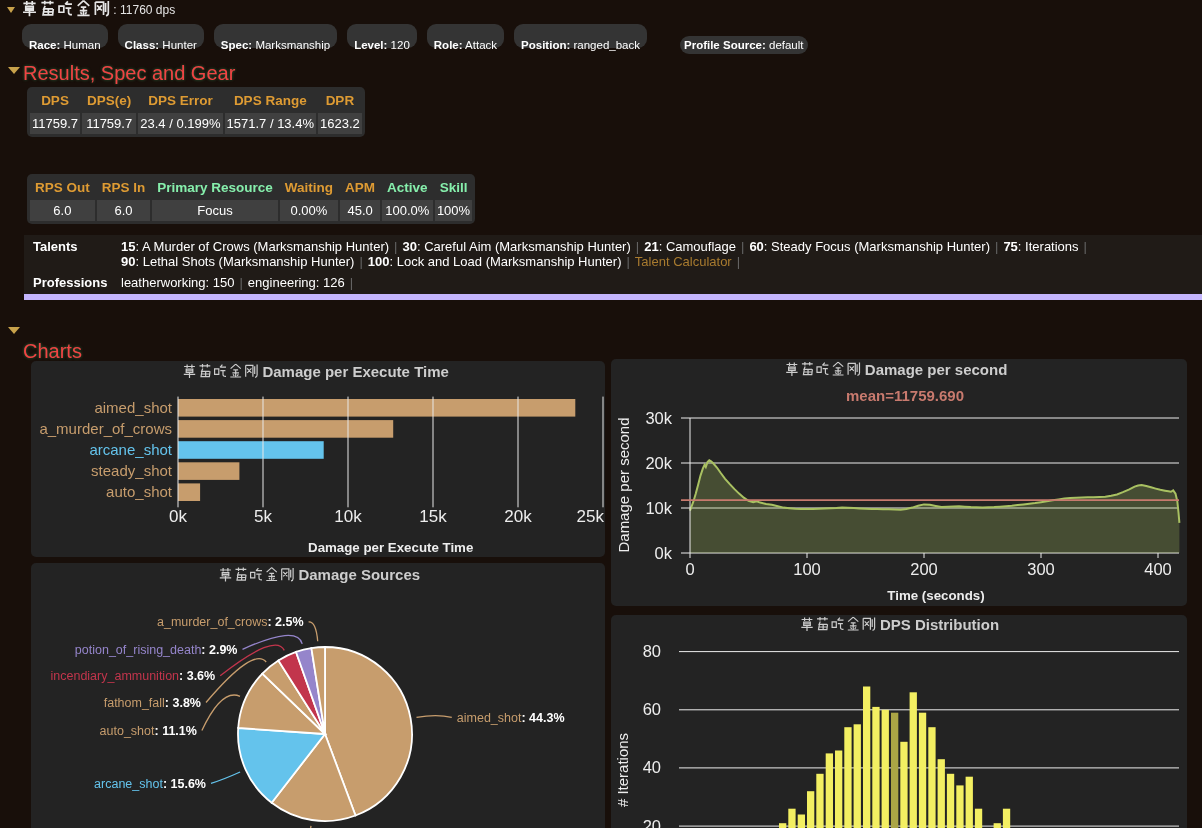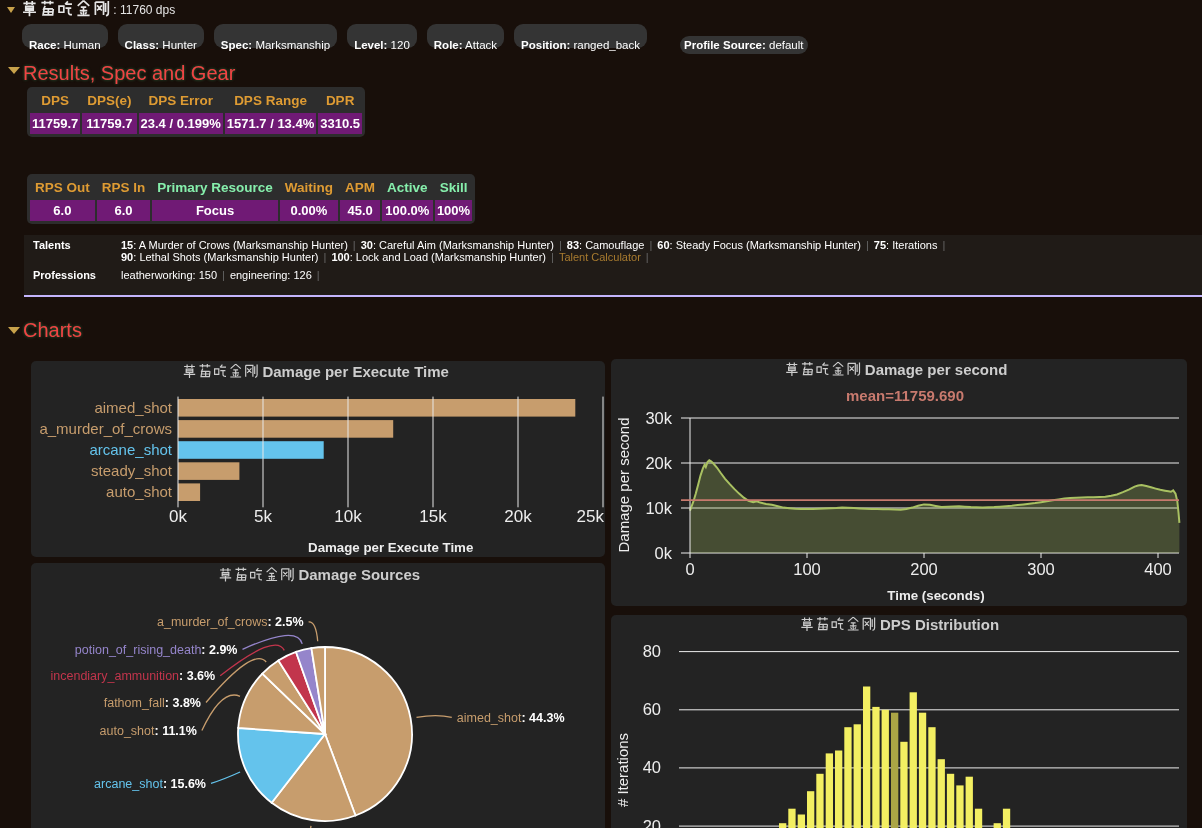--- a/index.html
+++ b/index.html
@@ -9,22 +9,22 @@
 .arrow { position:absolute; width:0; height:0; border-left:6px solid transparent; border-right:6px solid transparent; border-top:7px solid #C8A24B; }
 .arrow.sm { border-left-width:4.5px; border-right-width:4.5px; border-top-width:6px; }
 h2.ttl { position:absolute; left:21px; top:0px; font-size:12px; font-weight:normal; color:#e5e5e5; white-space:nowrap; }
 h3.sec { position:absolute; left:23px; font-size:20px; font-weight:normal; color:#ef4444; text-shadow:0 0 3px rgba(54,180,103,.55); }
 .badges { position:absolute; left:22px; top:24px; white-space:nowrap; font-size:11.5px; }
 .badge { display:inline-block; background:#343434; border-radius:9px; height:18px; line-height:18px; padding:12px 7px; margin-right:10px; color:#FFF; }
 .badge b { font-weight:bold; }
 table.sc { position:absolute; border-collapse:separate; border-spacing:2px; background:#2D2D2D; border-radius:5px; padding:1px; }
 table.sc th { font-size:13.5px; font-weight:bold; color:#DE9B33; padding:3px 5px; text-align:center; white-space:nowrap; }
 table.sc th.w { color:#86efac; }
-table.sc td { font-size:13px; background:#701a75; color:#FFF; font-weight:bold; text-align:center; padding:3px 2px; white-space:nowrap; }
-.talents { position:absolute; left:24px; top:235px; width:1178px; background:#201B17; border-bottom:2px solid #c4b5fd; font-size:11px; padding-bottom:12px; }
+table.sc td { font-size:13px; background:#404040; color:#FFF; font-weight:normal; text-align:center; padding:3px 2px; white-space:nowrap; }
+.talents { position:absolute; left:24px; top:235px; width:1178px; background:#201B17; border-bottom:6px solid #c4b5fd; font-size:13px; padding-bottom:2px; }
 .talents .row { display:flex; }
 .talents .lbl { width:97px; flex:none; font-weight:bold; padding:4px 0 0 9px; }
 .talents .ct { padding-top:4px; }
 .talents .sep { color:#666; padding:0 5px; }
 .talents a { color:#FFF; text-decoration:none; }
 .talents .tc { color:#A87B2F; }
 .chart { position:absolute; }
 svg text { font-family:"Liberation Sans",sans-serif; }
 </style></head><body>
 
@@ -72,21 +72,21 @@
         <th>DPS(e)</th>
         <th>DPS Error</th>
         <th>DPS Range</th>
         <th>DPR</th>
       </tr>
 <tr>
         <td>11759.7</td>
         <td>11759.7</td>
         <td>23.4 / 0.199%</td>
         <td>1571.7 / 13.4%</td>
-        <td>3310.5</td>
+        <td>1623.2</td>
       </tr>
 </tbody>
   </table>
 <table class="sc" style="left:27px;top:174px">
 <tbody>
       <tr>
         <th>RPS Out</th>
         <th>RPS In</th>
         <th class="w">Primary Resource</th>
         <th>Waiting</th>
@@ -102,31 +102,31 @@
         <td>45.0</td>
         <td>100.0%</td>
         <td>100%</td>
       </tr>
 </tbody>
   </table>
 <div class="talents">
 <div class="row">
       <div class="lbl">Talents</div>
       <div class="ct">
-<div><b>15</b>: <a>A Murder of Crows (Marksmanship Hunter)</a><span class="sep">|</span><b>30</b>: <a>Careful Aim (Marksmanship Hunter)</a><span class="sep">|</span><b>83</b>: <a>Camouflage</a><span class="sep">|</span><b>60</b>: <a>Steady Focus (Marksmanship Hunter)</a><span class="sep">|</span><b>75</b>: <a>Iterations</a><span class="sep">|</span></div>
+<div><b>15</b>: <a>A Murder of Crows (Marksmanship Hunter)</a><span class="sep">|</span><b>30</b>: <a>Careful Aim (Marksmanship Hunter)</a><span class="sep">|</span><b>21</b>: <a>Camouflage</a><span class="sep">|</span><b>60</b>: <a>Steady Focus (Marksmanship Hunter)</a><span class="sep">|</span><b>75</b>: <a>Iterations</a><span class="sep">|</span></div>
 <div><b>90</b>: <a>Lethal Shots (Marksmanship Hunter)</a><span class="sep">|</span><b>100</b>: <a>Lock and Load (Marksmanship Hunter)</a><span class="sep">|</span><span class="tc">Talent Calculator</span><span class="sep">|</span></div>
 </div>
     </div>
 <div class="row" style="margin-top:2px;padding-bottom:2px">
       <div class="lbl">Professions</div>
       <div class="ct">leatherworking: 150<span class="sep">|</span>engineering: 126<span class="sep">|</span></div>
     </div>
 </div>
 <div class="arrow" style="left:8px;top:327px"></div>
-<h3 class="sec" style="top:319px">Charts</h3>
+<h3 class="sec" style="top:340px">Charts</h3>
 <svg class="chart" style="left:31px;top:361px" width="574" height="196" viewBox="0 0 574 196">
     <rect x="0" y="0" width="574" height="196" rx="5" fill="#232323"></rect>
     <svg x="151.0" y="2.5" width="15" height="15" viewBox="0 0 100 100" color="#CDCDCD" stroke-width="8">
       <use href="#g-cao"></use>
     </svg>
     <svg x="166.4" y="2.5" width="15" height="15" viewBox="0 0 100 100" color="#CDCDCD" stroke-width="8">
       <use href="#g-mei"></use>
     </svg>
     <svg x="181.8" y="2.5" width="15" height="15" viewBox="0 0 100 100" color="#CDCDCD" stroke-width="8">
       <use href="#g-chi"></use>

